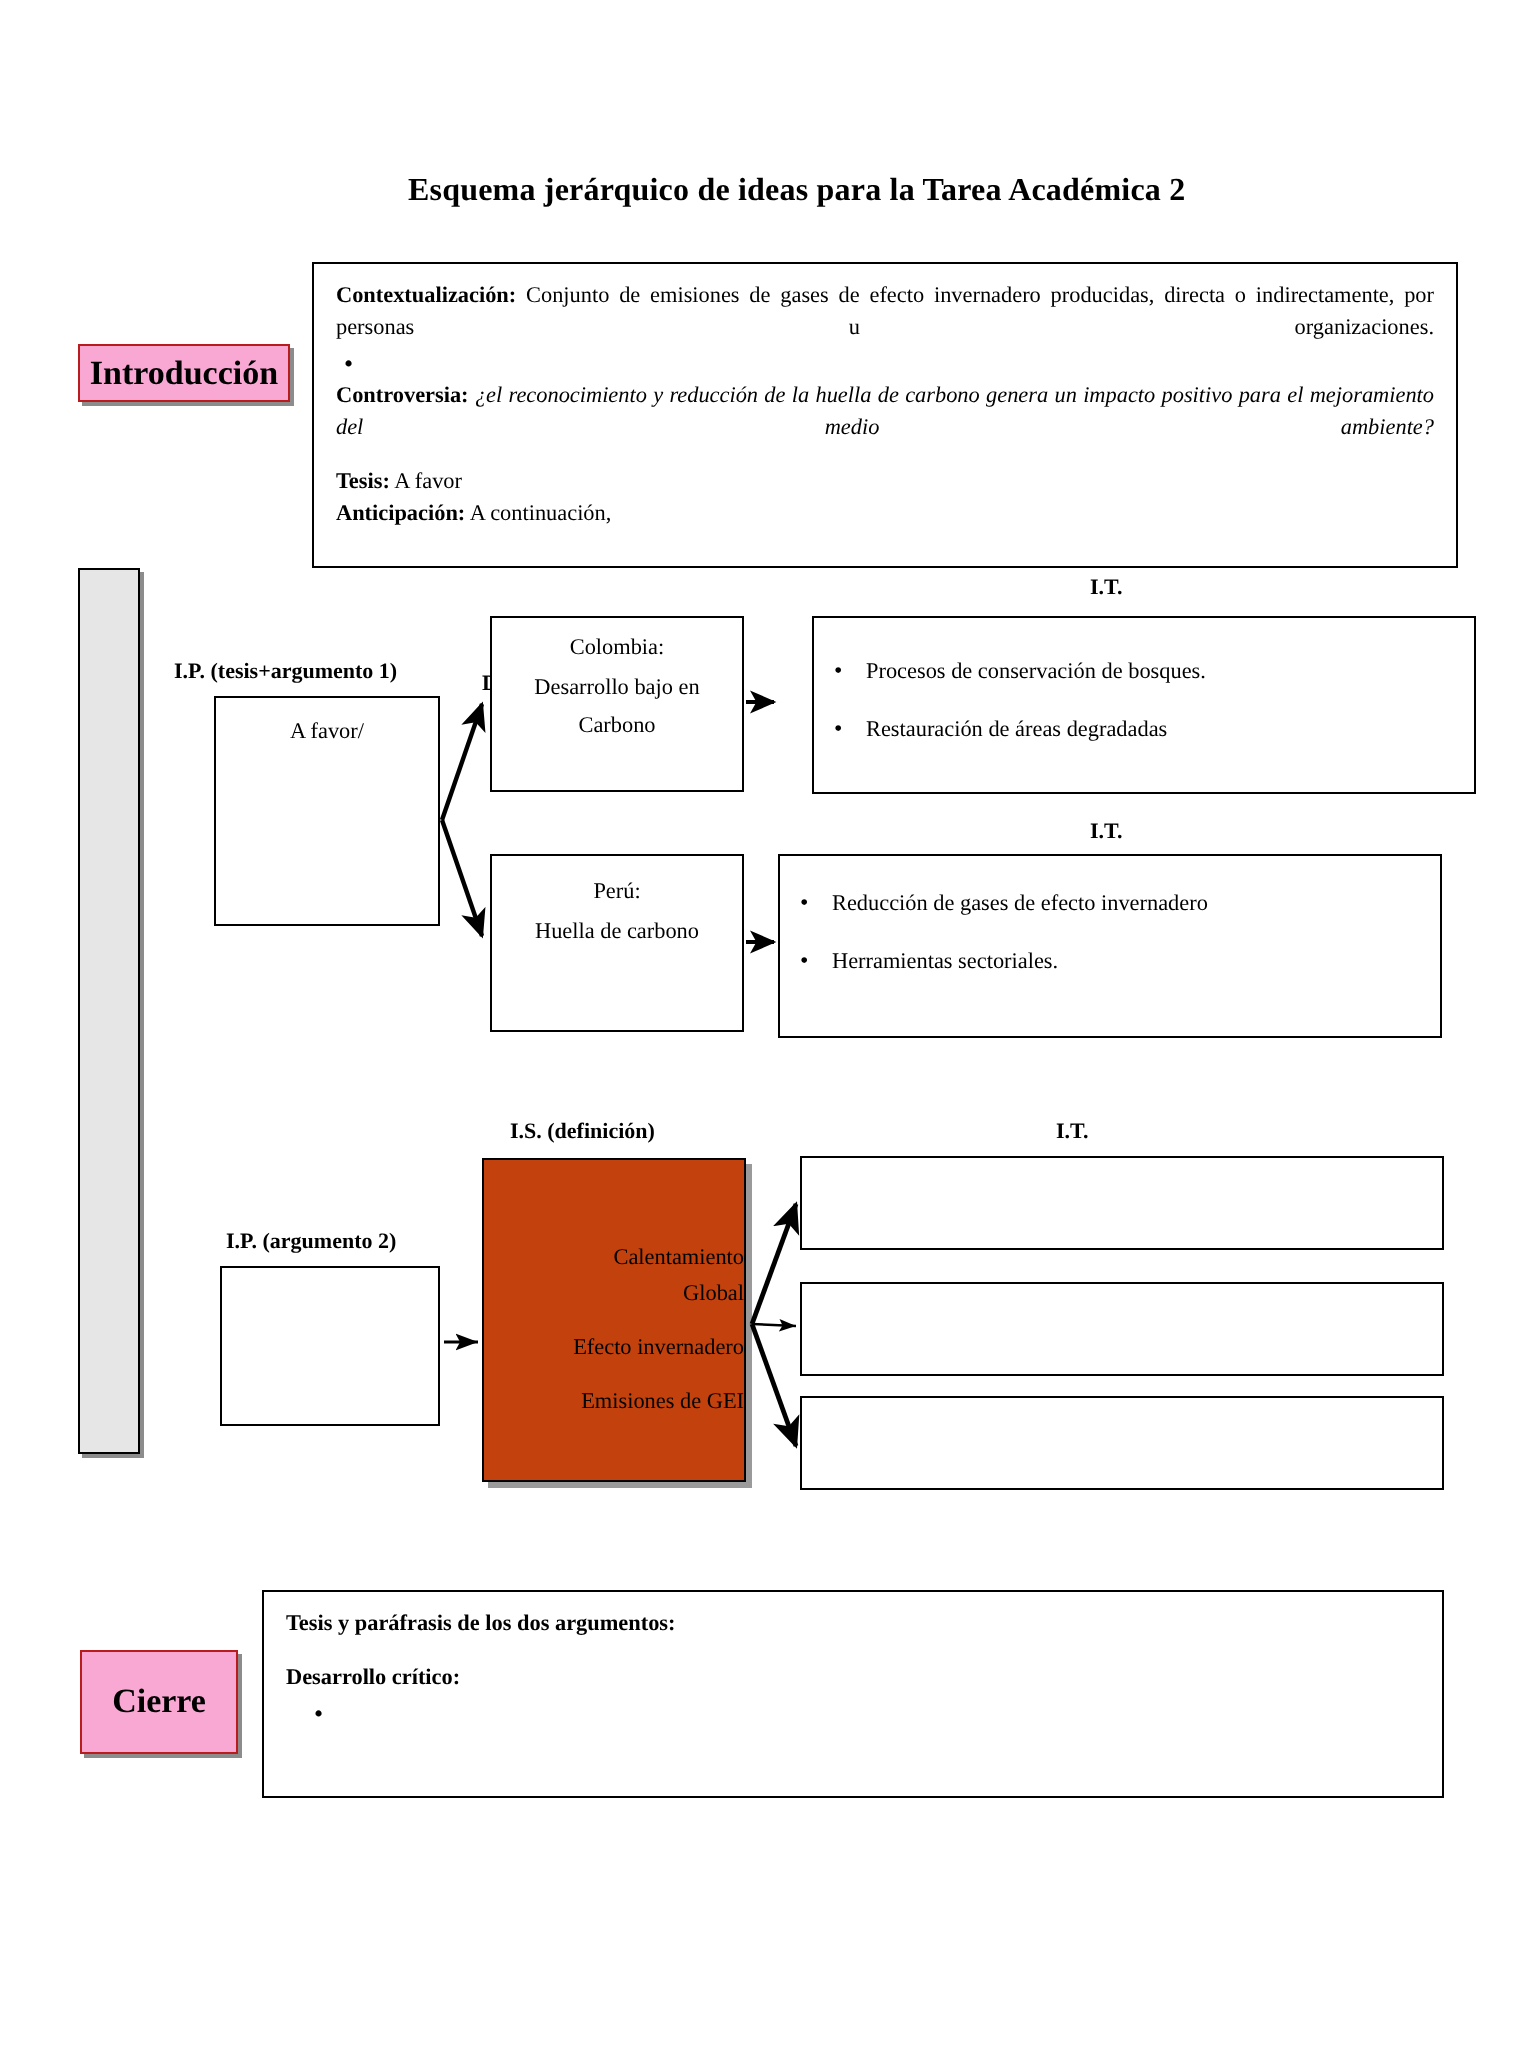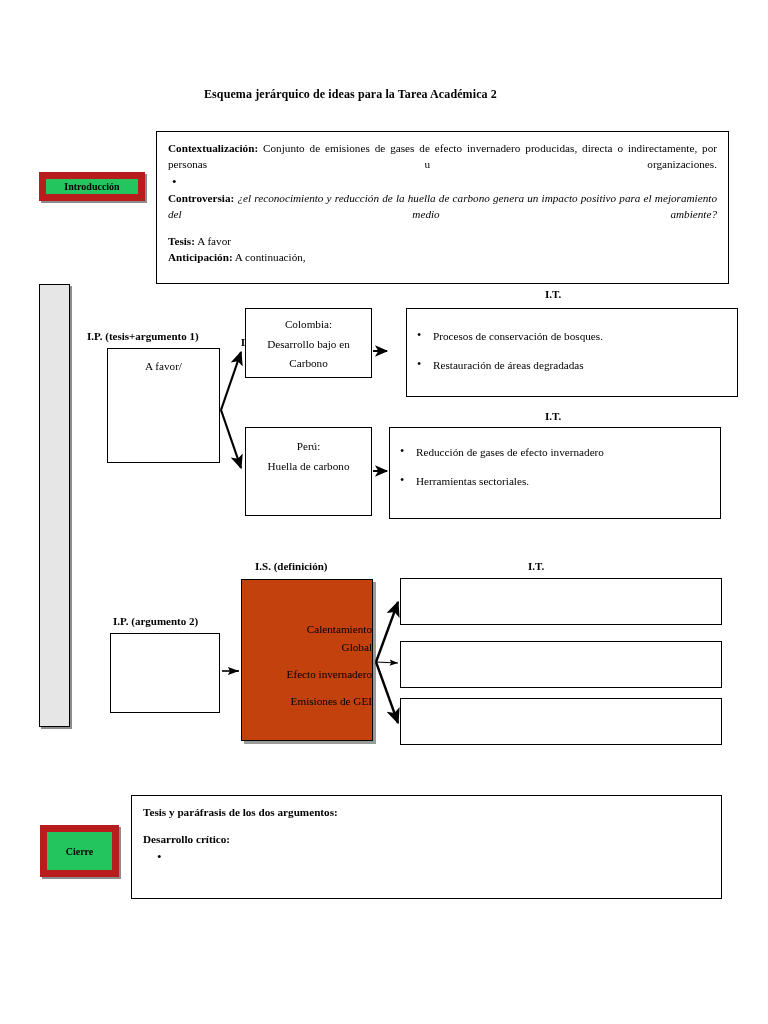--- a/index.html
+++ b/index.html
@@ -16,21 +16,21 @@
     width: 768px;
     height: 1024px;
     background: #ffffff;
     overflow: hidden;
   }
 
   
   .abs { position: absolute; box-sizing: border-box; }
 
   .doc-title {
-    font-size: 12px;
+    font-size: 16px;
     font-weight: bold;
     letter-spacing: 0.1px;
     white-space: nowrap;
   }
 
   
   .box {
     border: 1px solid #000000;
     background: #ffffff;
   }
@@ -41,27 +41,27 @@
   }
   
   .box-shadow {
     border: 1.6px solid #000000;
     background: #c2410c;
     box-shadow: 3px 3px 0 0 #9a9a9a;
     text-align: right;
   }
   
   .chip {
-    border: 7px solid #b91c1c;
-    background: #22c55e;
+    border: 1px solid #b91c1c;
+    background: #f9a8d4;
     box-shadow: 2px 2px 0 0 #8c8c8c;
     display: flex;
     align-items: center;
     justify-content: center;
-    font-size: 10px;
+    font-size: 17px;
     font-weight: bold;
   }
   
   .section-bar {
     border: 1px solid #000000;
     background: #e6e6e6;
     box-shadow: 2px 2px 0 0 #8c8c8c;
   }
 
   
@@ -170,21 +170,21 @@
   </div>
 
   <div class="abs hdr-label" style="left:545px; top:288px;">I.T.</div>
 
   <div class="abs hdr-label" style="left:87px; top:330px;">I.P. (tesis+argumento 1)</div>
 
   <div class="abs box" style="left:107px; top:348px; width:113px; height:115px;">
     <div class="center-text" style="padding-top:8px;">A favor/</div>
   </div>
 
-  <div class="abs box-thick" style="left:245px; top:308px; width:127px; height:70px;">
+  <div class="abs box-thick" style="left:245px; top:308px; width:127px; height:88px;">
     <div class="center-text" style="padding-top:6px;">
       <div>Colombia:</div>
       <div>Desarrollo bajo en</div>
       <div>Carbono</div>
     </div>
   </div>
 
   <div class="abs box-thick" style="left:406px; top:308px; width:332px; height:89px;">
     <ul class="bullets" style="margin-top:20px;">
       <li>Procesos de conservación de bosques.</li>

